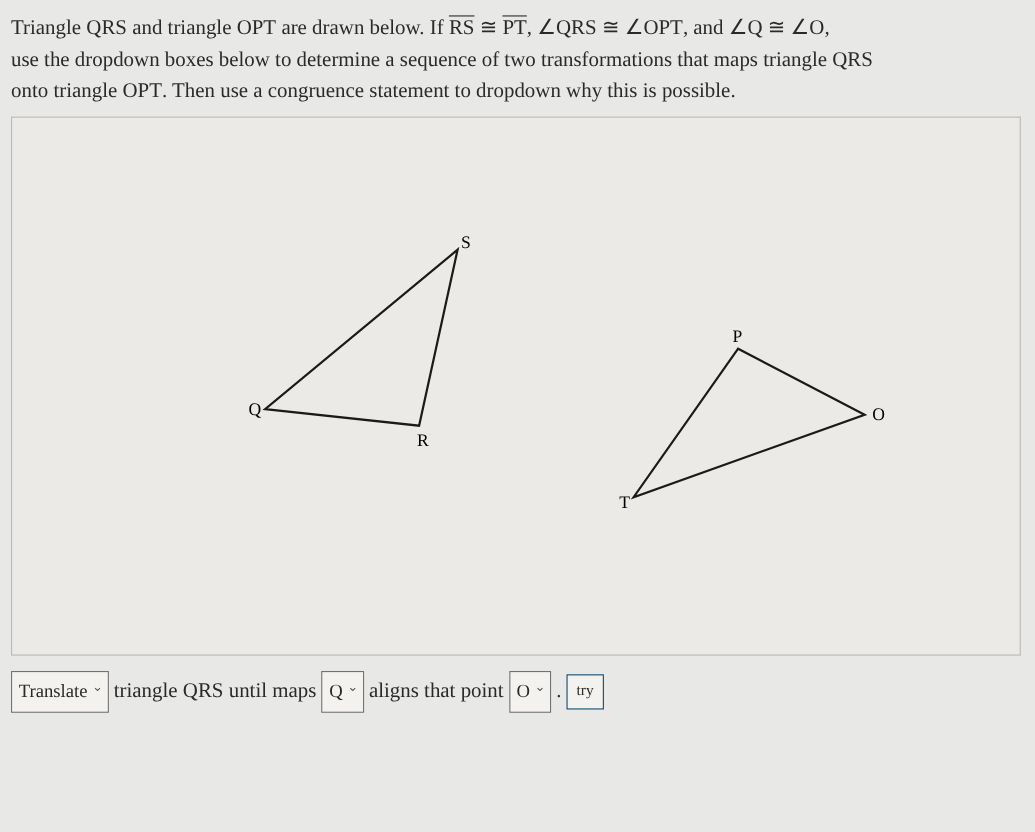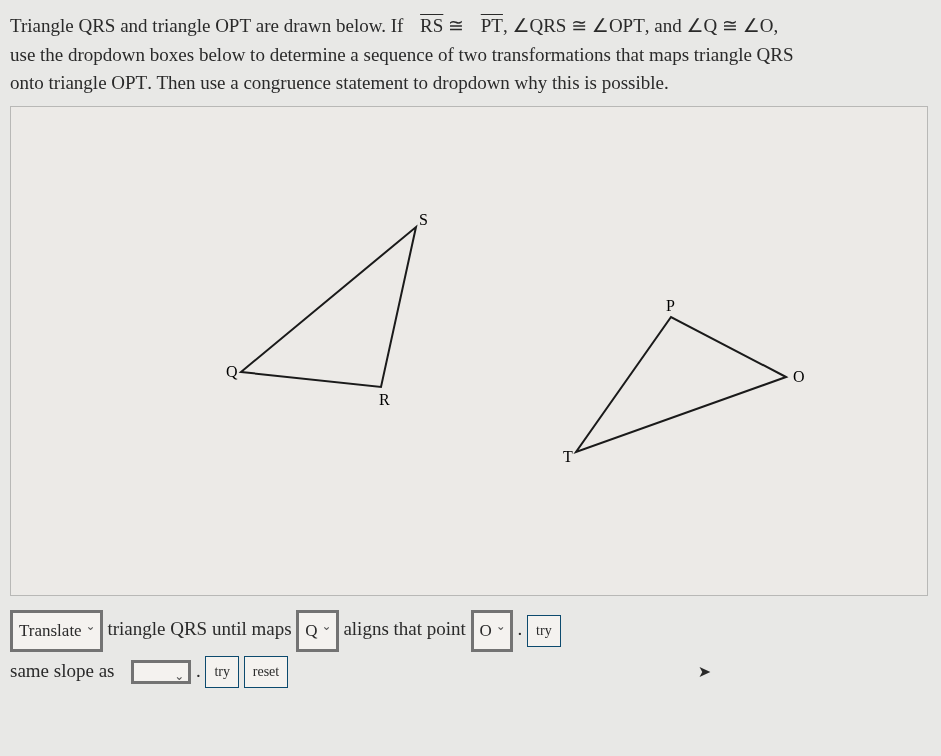--- a/index.html
+++ b/index.html
@@ -10,37 +10,37 @@
     background: #e8e8e6;
     color: #2a2a2a;
     width: 941px;
     font-size: 19px;
     line-height: 1.5;
   }
   .problem-text {
     margin-bottom: 8px;
   }
   .math-i { font-family: 'Times New Roman', serif; }
-  .overline { text-decoration: overline; margin-left: 12px; }
+  .overline { text-decoration: overline; }
   .figure-box {
     border: 1px solid #b8b8b6;
     background: #eceae7;
     width: 918px;
     height: 490px;
     position: relative;
     margin-bottom: 14px;
   }
   .figure-box svg { position:absolute; top:0; left:0; }
   .answer-area {
     font-size: 19px;
     line-height: 2.0;
   }
   .dd {
     display:inline-block;
-    border:3px solid #737373;
+    border:1px solid #737373;
     background:#f4f2ef;
     padding: 1px 18px 1px 6px;
     font-size: 17px;
     position: relative;
     min-height: 24px;
     vertical-align: middle;
     min-width: 34px;
   }
   .dd::after {
     content: "⌄";
@@ -83,20 +83,13 @@
     <text x="655" y="204" font-family="serif" font-size="16">P</text>
     <text x="552" y="355" font-family="serif" font-size="16">T</text>
   </svg>
 </div>
 
 <div class="answer-area">
   <div>
     <span class="dd">Translate</span><span> triangle </span><span class="math-i">QRS</span><span> until maps </span><span class="dd">Q</span><span> aligns that point </span><span class="dd">O</span><span> . </span>
     <span class="btn">try</span>
   </div>
-  <div>
-    <span>same slope as </span><span class="dd overline" style="min-width:60px"></span><span> . </span>
-    <span class="btn">try</span>
-    <span class="btn">reset</span>
-    <span style="display:inline-block; width:400px;"></span>
-    <span style="font-size:16px;">➤</span>
-  </div>
 </div>
 
 </body></html>

